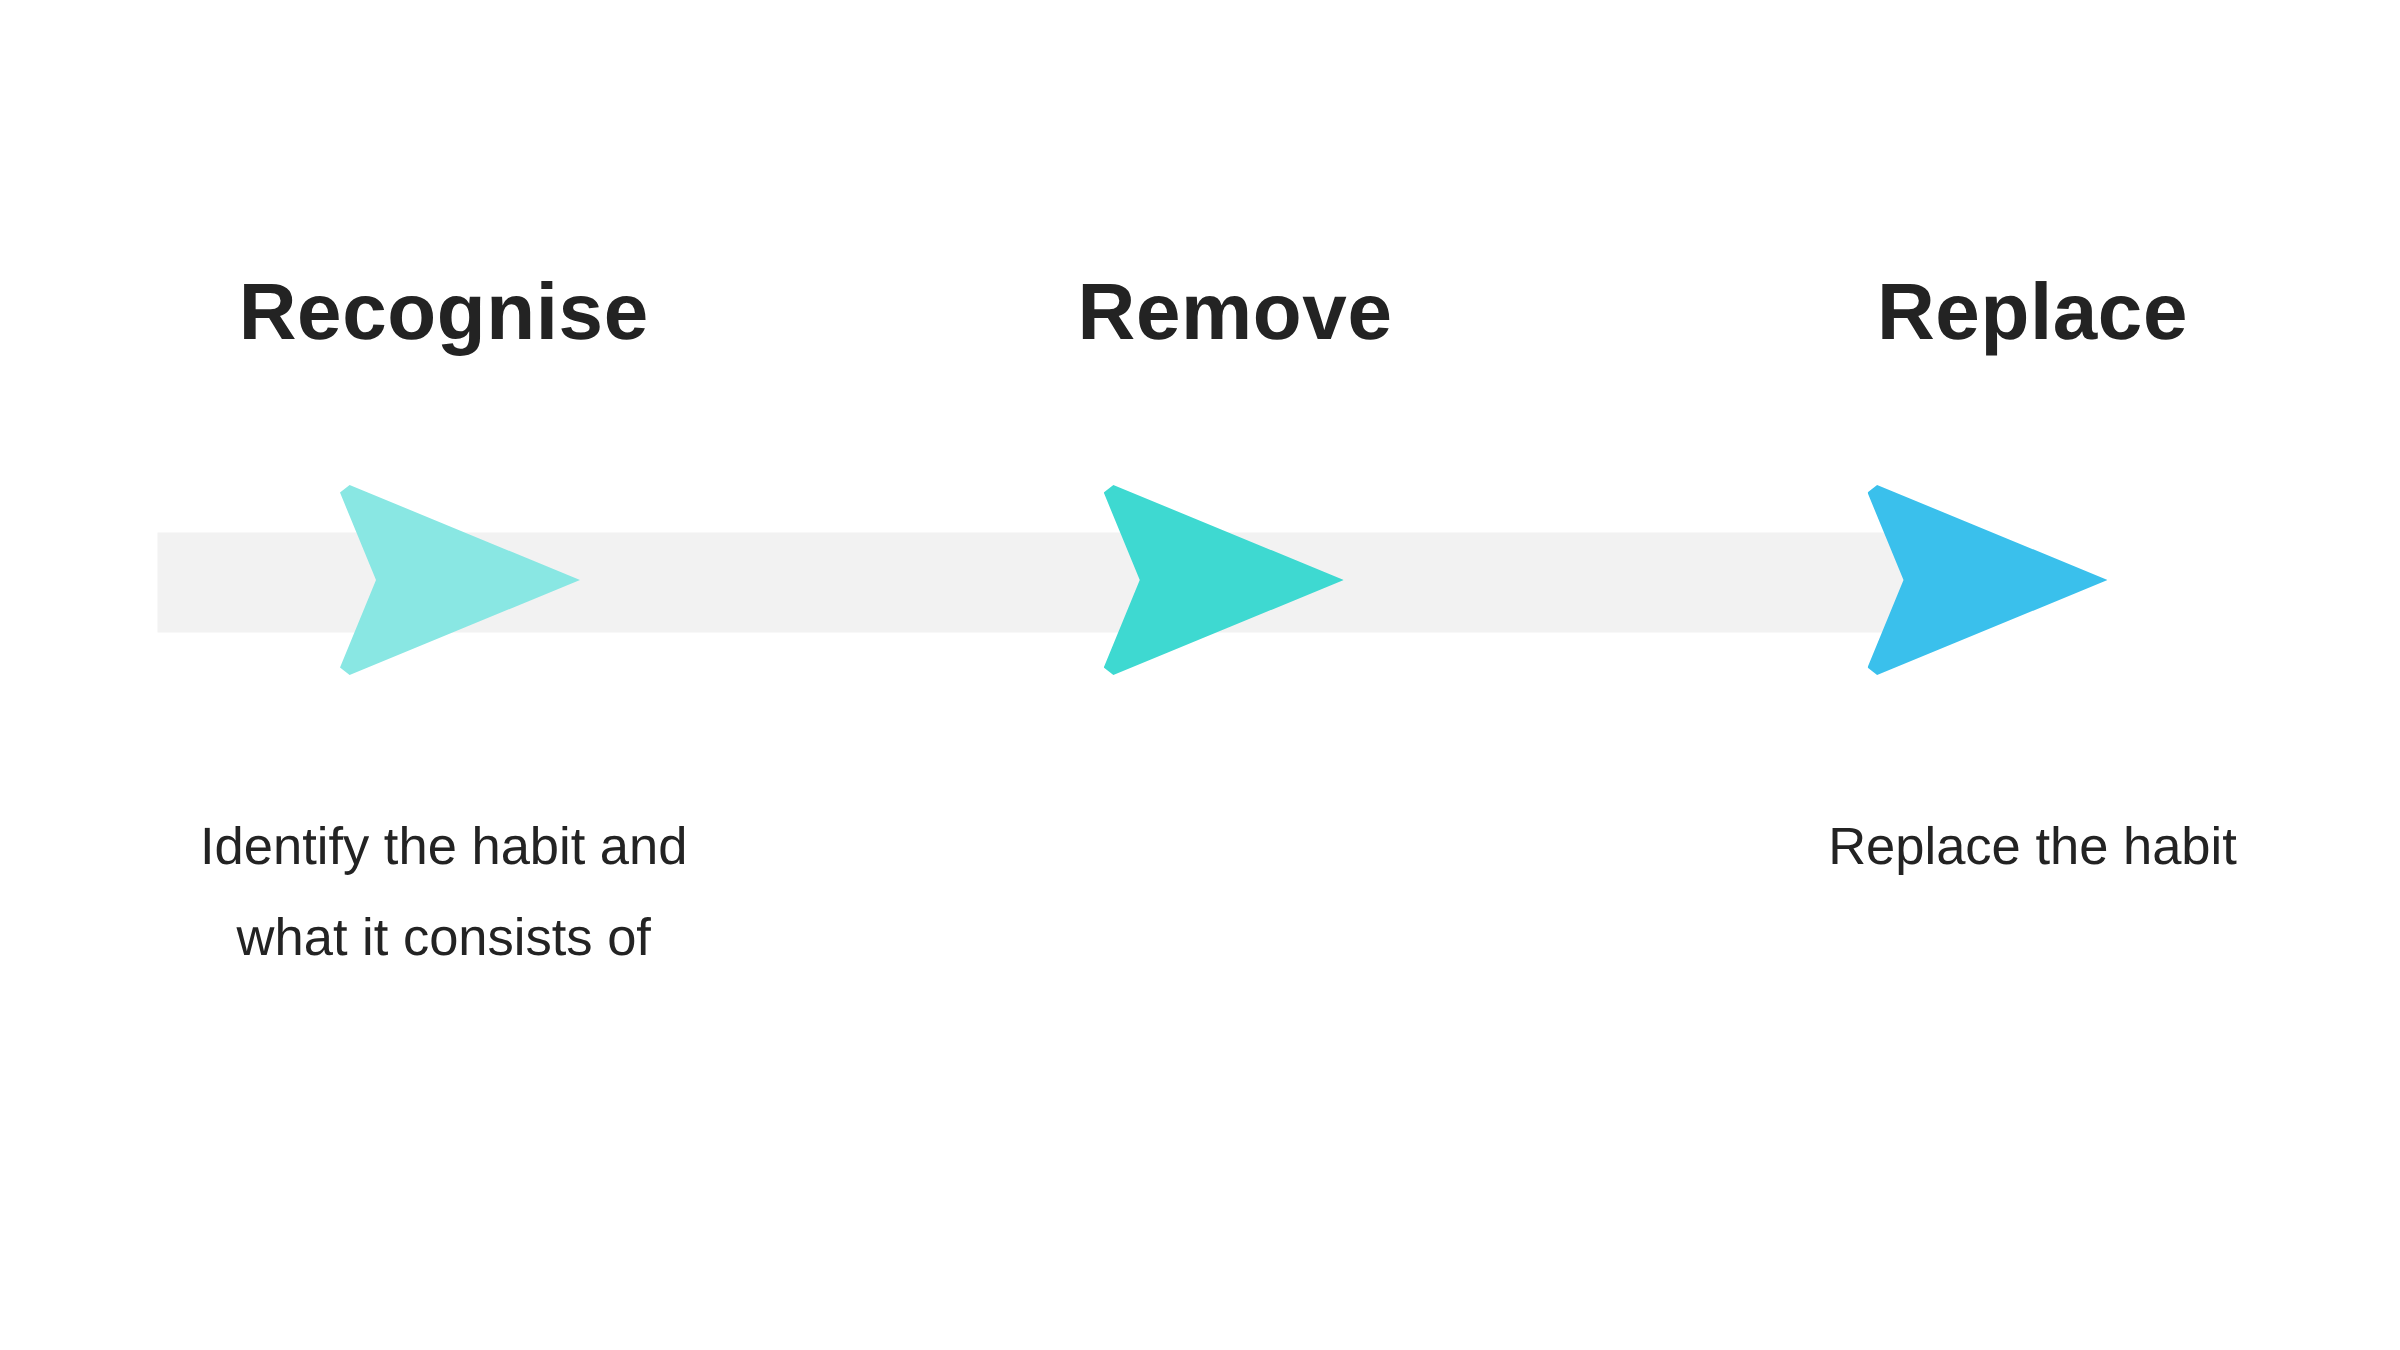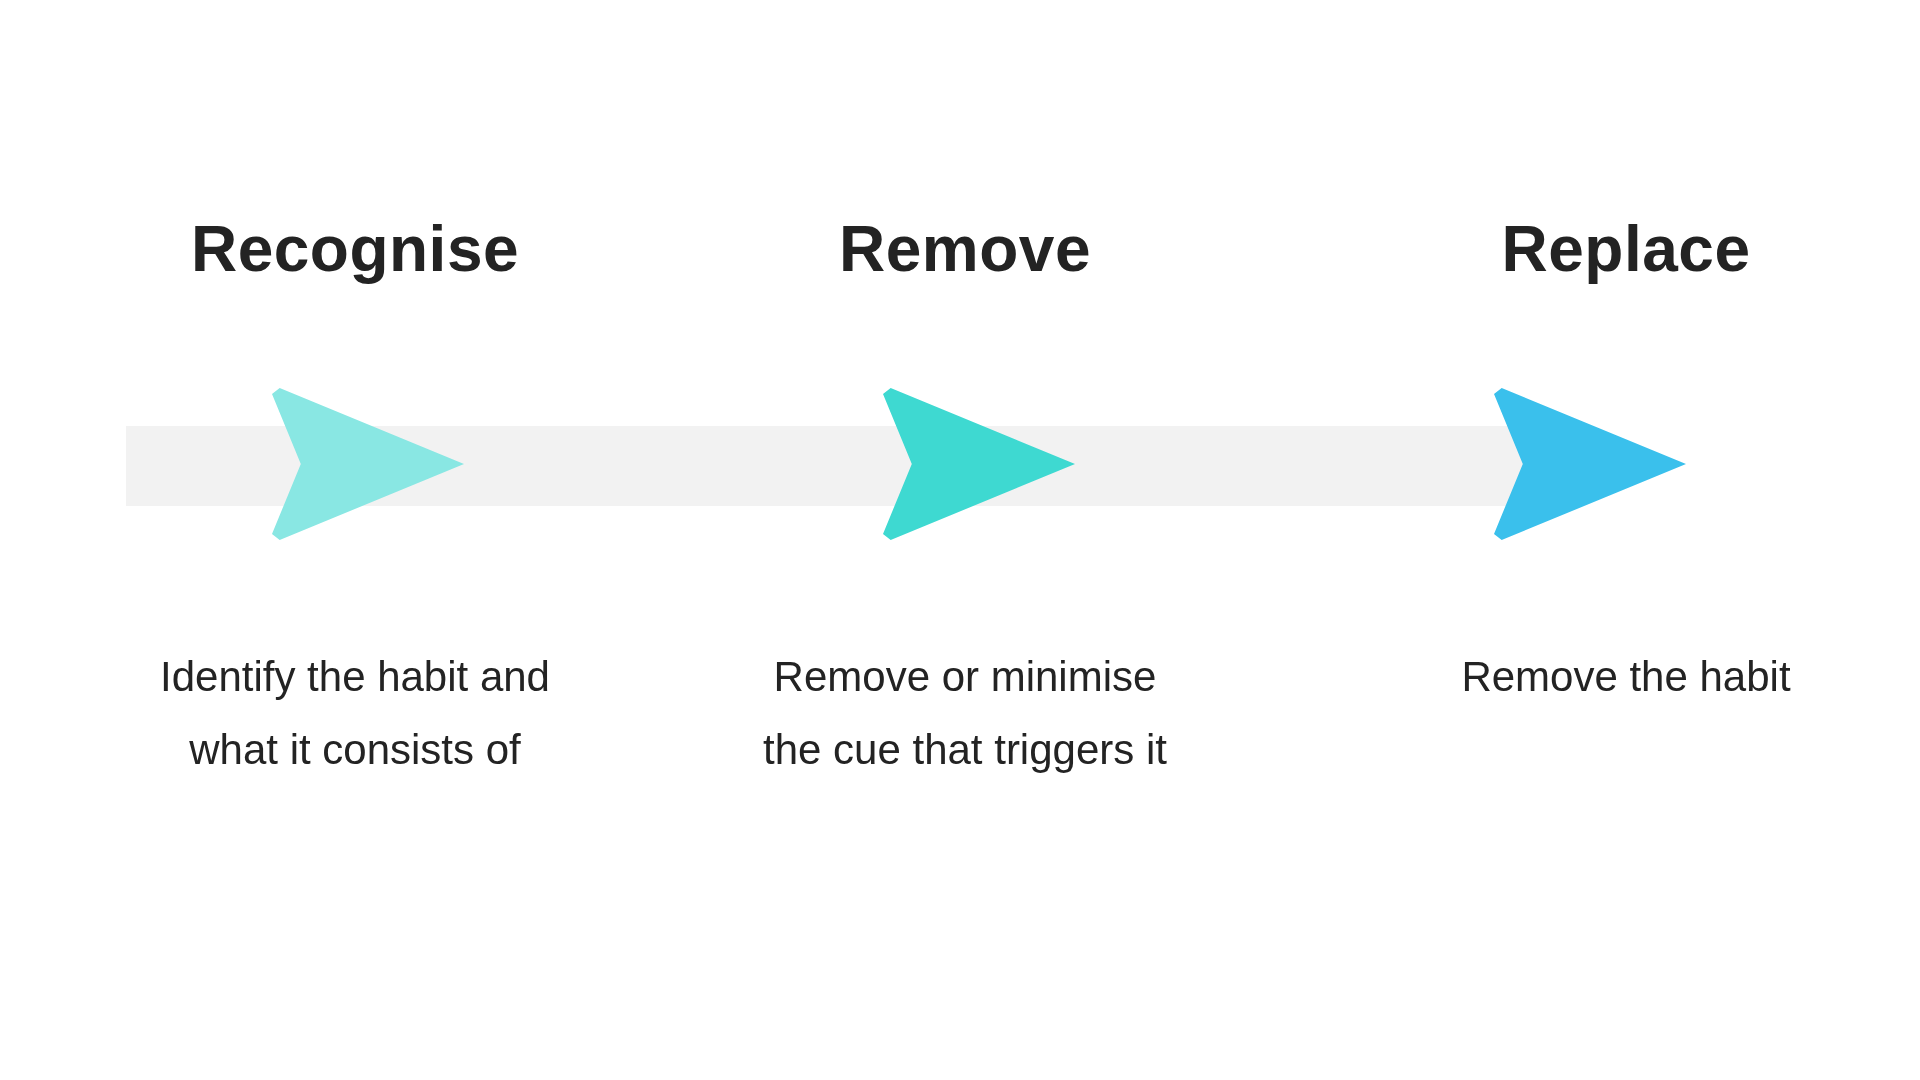--- a/index.html
+++ b/index.html
@@ -31,21 +31,21 @@
   }
   .arrow.a0 { left: 272px; }
   .arrow.a1 { left: 883px; }
   .arrow.a2 { left: 1494px; }
   .col {
     position: absolute;
     width: 560px;
     text-align: center;
   }
   .col.c0 { left: 75px; }
-  .col.c1 { left: 685px; }
+  .col.c1 { left: 708px; }
   .col.c2 { left: 1346px; }
   .step-title {
     position: absolute;
     top: 212px;
     left: 0;
     width: 100%;
     font-size: 64px;
     line-height: 74px;
     font-weight: 700;
     color: var(--text, #232323);
@@ -80,22 +80,20 @@
   <div class="arrow a2" style="background: rgb(58, 192, 236);"></div>
 
   <div class="col c0 col-box">
     <div class="step-title">Recognise</div>
     <div class="step-desc">Identify the habit and
 what it consists of</div>
   </div>
 
   <div class="col c1 col-box">
     <div class="step-title">Remove</div>
-    <div class="step-desc">Remove or minimise
-the cue that triggers it</div>
   </div>
 
   <div class="col c2 col-box">
     <div class="step-title">Replace</div>
-    <div class="step-desc">Remove the habit</div>
+    <div class="step-desc">Replace the habit</div>
   </div>
 
 </div>
 
 </body></html>

